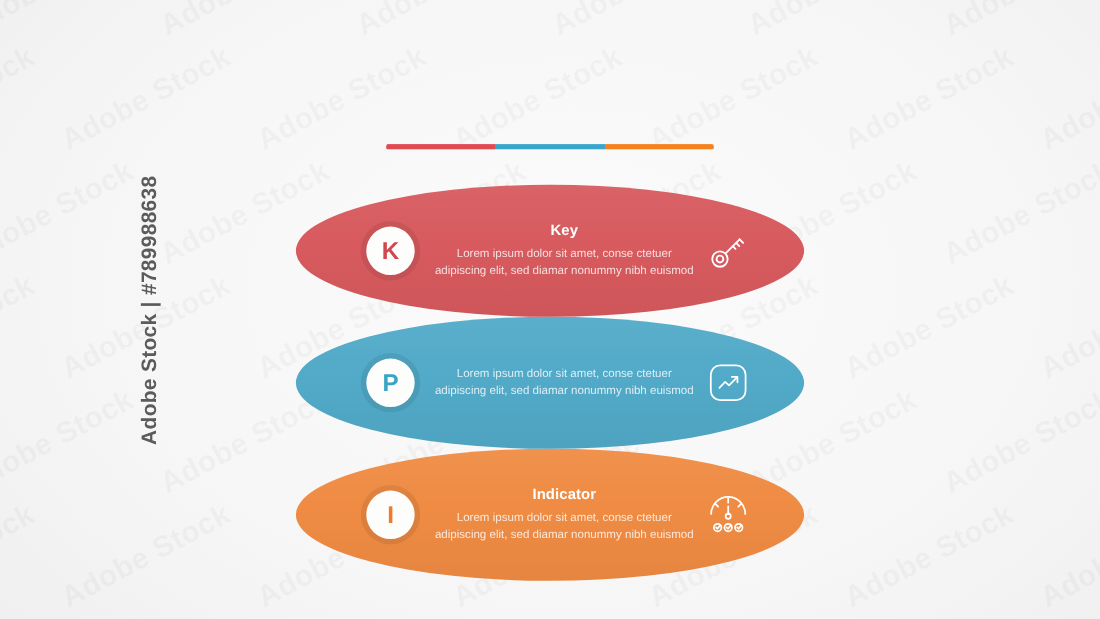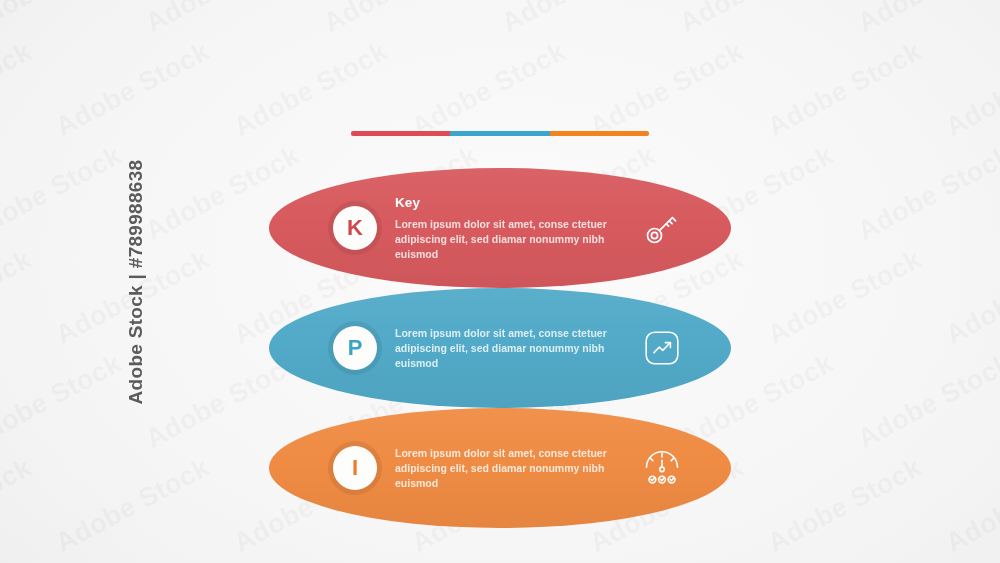--- a/index.html
+++ b/index.html
@@ -65,27 +65,27 @@
     display:flex;align-items:center;justify-content:center;
     font-size:22px;font-weight:700;line-height:1;
     box-shadow:0 0 0 5px rgba(0,0,0,0.075);
   }
   .r-key  .badge{color:#d0484e;}
   .r-perf .badge{color:#3aa3c6;}
   .r-ind  .badge{color:#ef7a2a;}
   
   .txt{
     position:absolute;left:126px;top:50%;transform:translateY(-50%);
-    width:236px;text-align:left;
+    width:236px;text-align:center;
   }
   .txt h3{
     margin:0 0 7px 0;font-size:13.5px;font-weight:700;color:#ffffff;letter-spacing:0.1px;
   }
   .txt p{
-    margin:0;font-size:10.5px;line-height:1.43;color:rgba(255,255,255,0.80);font-weight:700;
+    margin:0;font-size:10.5px;line-height:1.43;color:rgba(255,255,255,0.80);font-weight:400;
   }
   
   .iconbox{
     position:absolute;right:46px;top:50%;transform:translateY(-50%);
     width:46px;height:46px;display:flex;align-items:center;justify-content:center;
   }
   .iconbox svg{display:block;}
   
   .credit{
     position:absolute;left:14px;top:50%;
@@ -192,20 +192,21 @@
       </svg>
     </div>
   </div>
 
   <div class="row r-ind" style="background: rgb(239, 139, 67);">
     <div class="shade"></div>
     <div class="badge">
       <span>I</span>
     </div>
     <div class="txt">
+      <h3>Indicator</h3>
       <p>Lorem ipsum dolor sit amet, conse ctetuer adipiscing elit, sed diamar nonummy nibh euismod</p>
     </div>
     <div class="iconbox">
       <svg width="44" height="40" viewBox="0 0 44 40" fill="none" stroke="#ffffff" stroke-width="1.6" stroke-linecap="round" stroke-linejoin="round">
         <path d="M6.5 19.2 A15.5 15.5 0 0 1 37.5 19.2"></path>
         <path d="M22 5.2 L22 9.0"></path>
         <path d="M10.6 10.4 L12.8 12.6"></path>
         <path d="M33.4 10.4 L31.2 12.6"></path>
         <path d="M22 19.4 L22 12.4"></path>
         <circle cx="22" cy="21.3" r="2.3"></circle>

